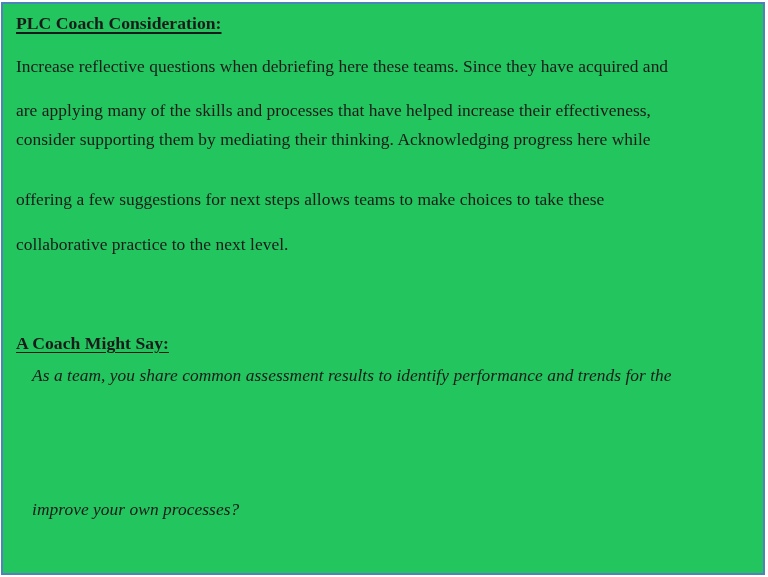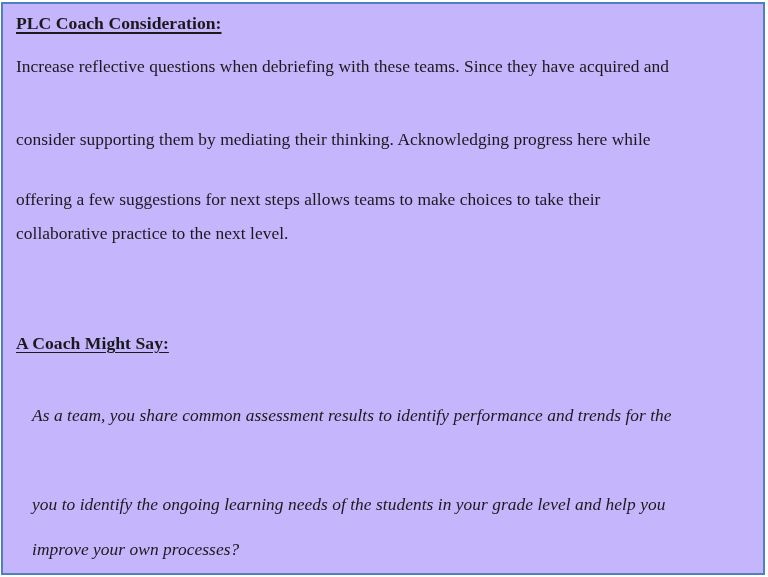--- a/index.html
+++ b/index.html
@@ -15,52 +15,51 @@
     font-family: "Liberation Serif", "DejaVu Serif", serif;
     color: #1a1a1a;
   }
   .frame {
     position: absolute;
     left: 1px;
     top: 2px;
     width: 760px;
     height: 569px;
     border: 2px solid #4f81bd;
-    background: #c4b5fd;
+    background: #22c55e;
   }
   .line {
     position: absolute;
     white-space: nowrap;
     font-size: 17.4px;
     line-height: 22px;
     letter-spacing: 0.05px;
   }
   .heading {
     font-weight: bold;
     text-decoration: underline;
     text-underline-offset: 3px;
     text-decoration-thickness: 1.5px;
     font-size: 17.6px;
   }
   .para { left: 13px; }
   .quote {
     left: 29px;
     font-style: italic;
-    margin-top: 40px;
   }
 </style>
 </head>
 <body>
 
 <div class="frame">
   <div class="line heading para" style="top:8px;">PLC Coach Consideration:</div>
 
-  <div class="line para" style="top:51px;">Increase reflective questions when debriefing with these teams. Since they have acquired and</div>
+  <div class="line para" style="top:51px;">Increase reflective questions when debriefing here these teams. Since they have acquired and</div>
+  <div class="line para" style="top:95px;">are applying many of the skills and processes that have helped increase their effectiveness,</div>
   <div class="line para" style="top:124px;">consider supporting them by mediating their thinking.  Acknowledging progress here while</div>
-  <div class="line para" style="top:184px;">offering a few suggestions for next steps allows teams to make choices to take their</div>
-  <div class="line para" style="top:218px;">collaborative practice to the next level.</div>
+  <div class="line para" style="top:184px;">offering a few suggestions for next steps allows teams to make choices to take these</div>
+  <div class="line para" style="top:229px;">collaborative practice to the next level.</div>
 
   <div class="line heading para" style="top:328px;text-decoration:underline;">A Coach Might Say:</div>
 
   <div class="line quote" style="top:360px;">As a team, you share common assessment results to identify performance and trends for the</div>
-  <div class="line quote" style="top:449px;">you to identify the ongoing learning needs of the students in your grade level and help you</div>
   <div class="line quote" style="top:494px;">improve your own processes?</div>
 </div>
 
 </body></html>

